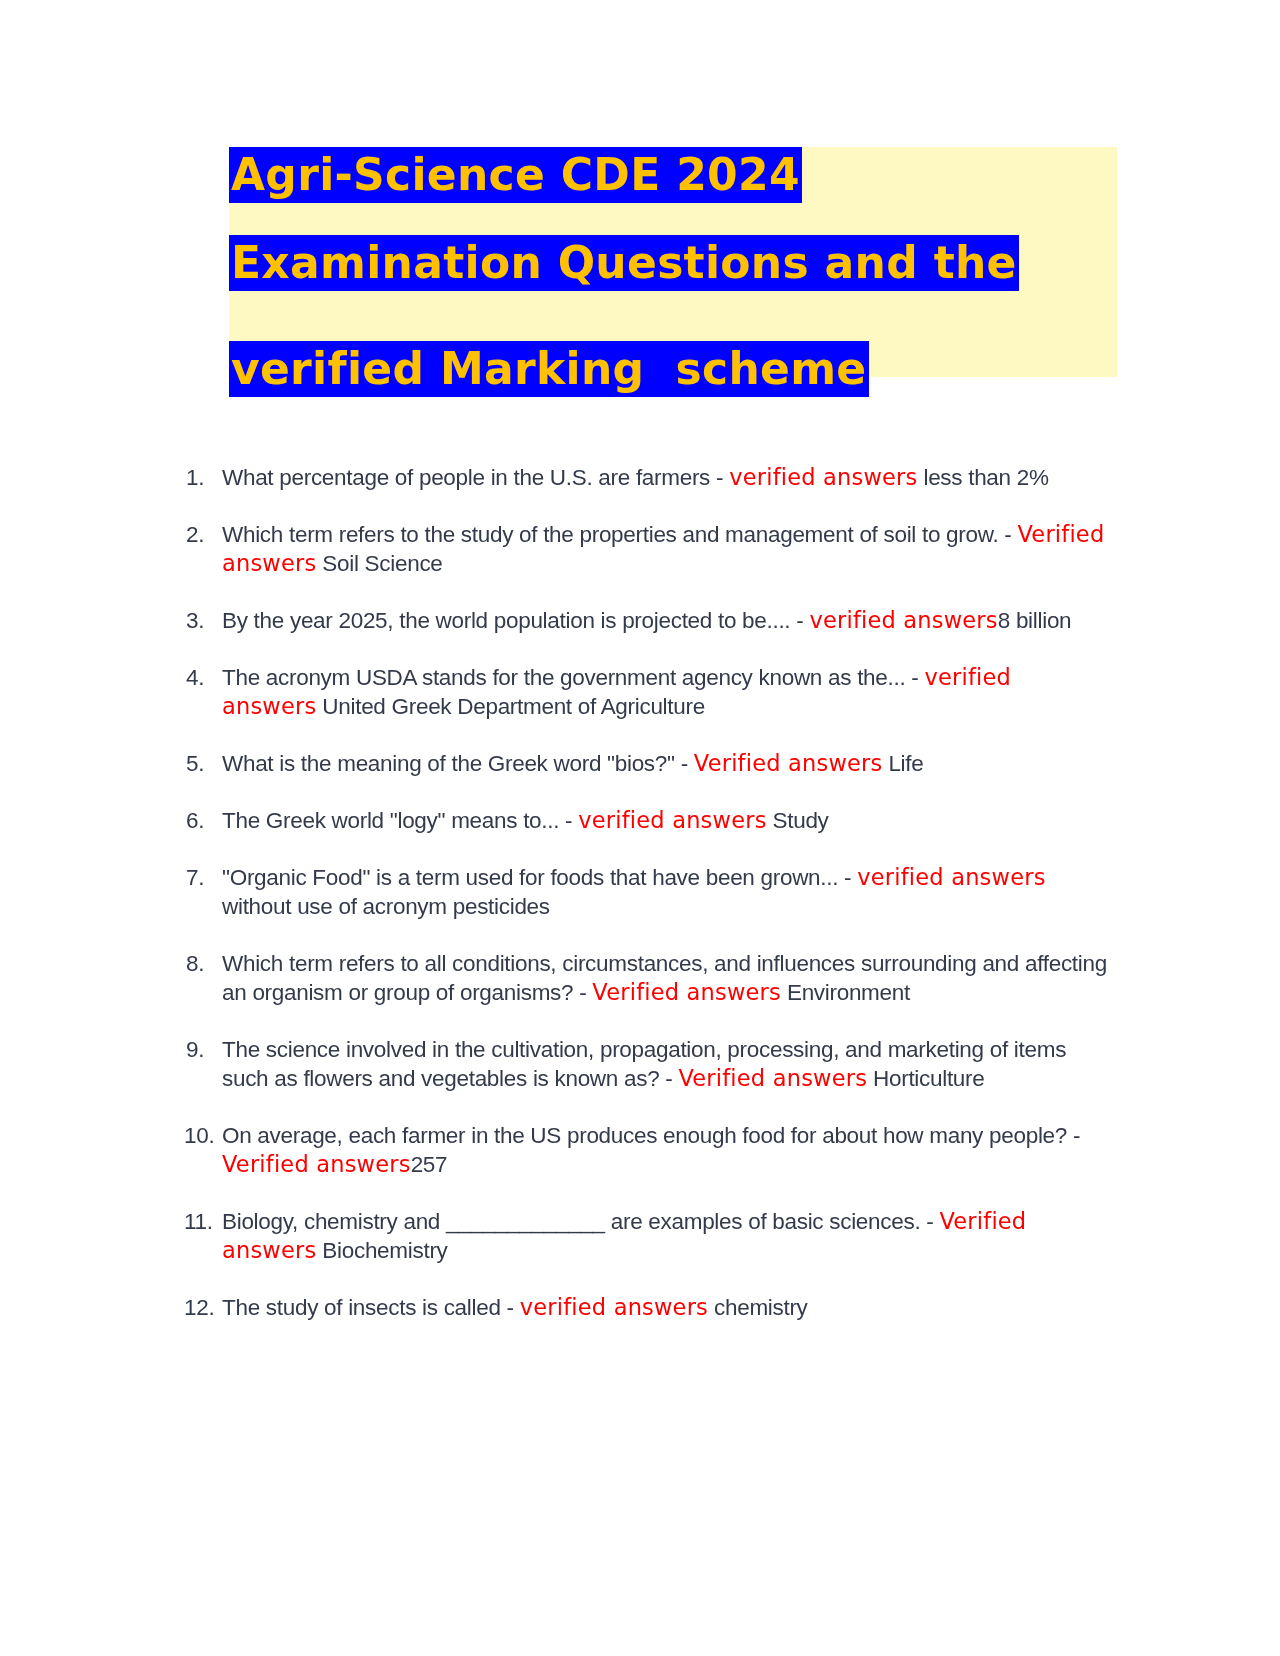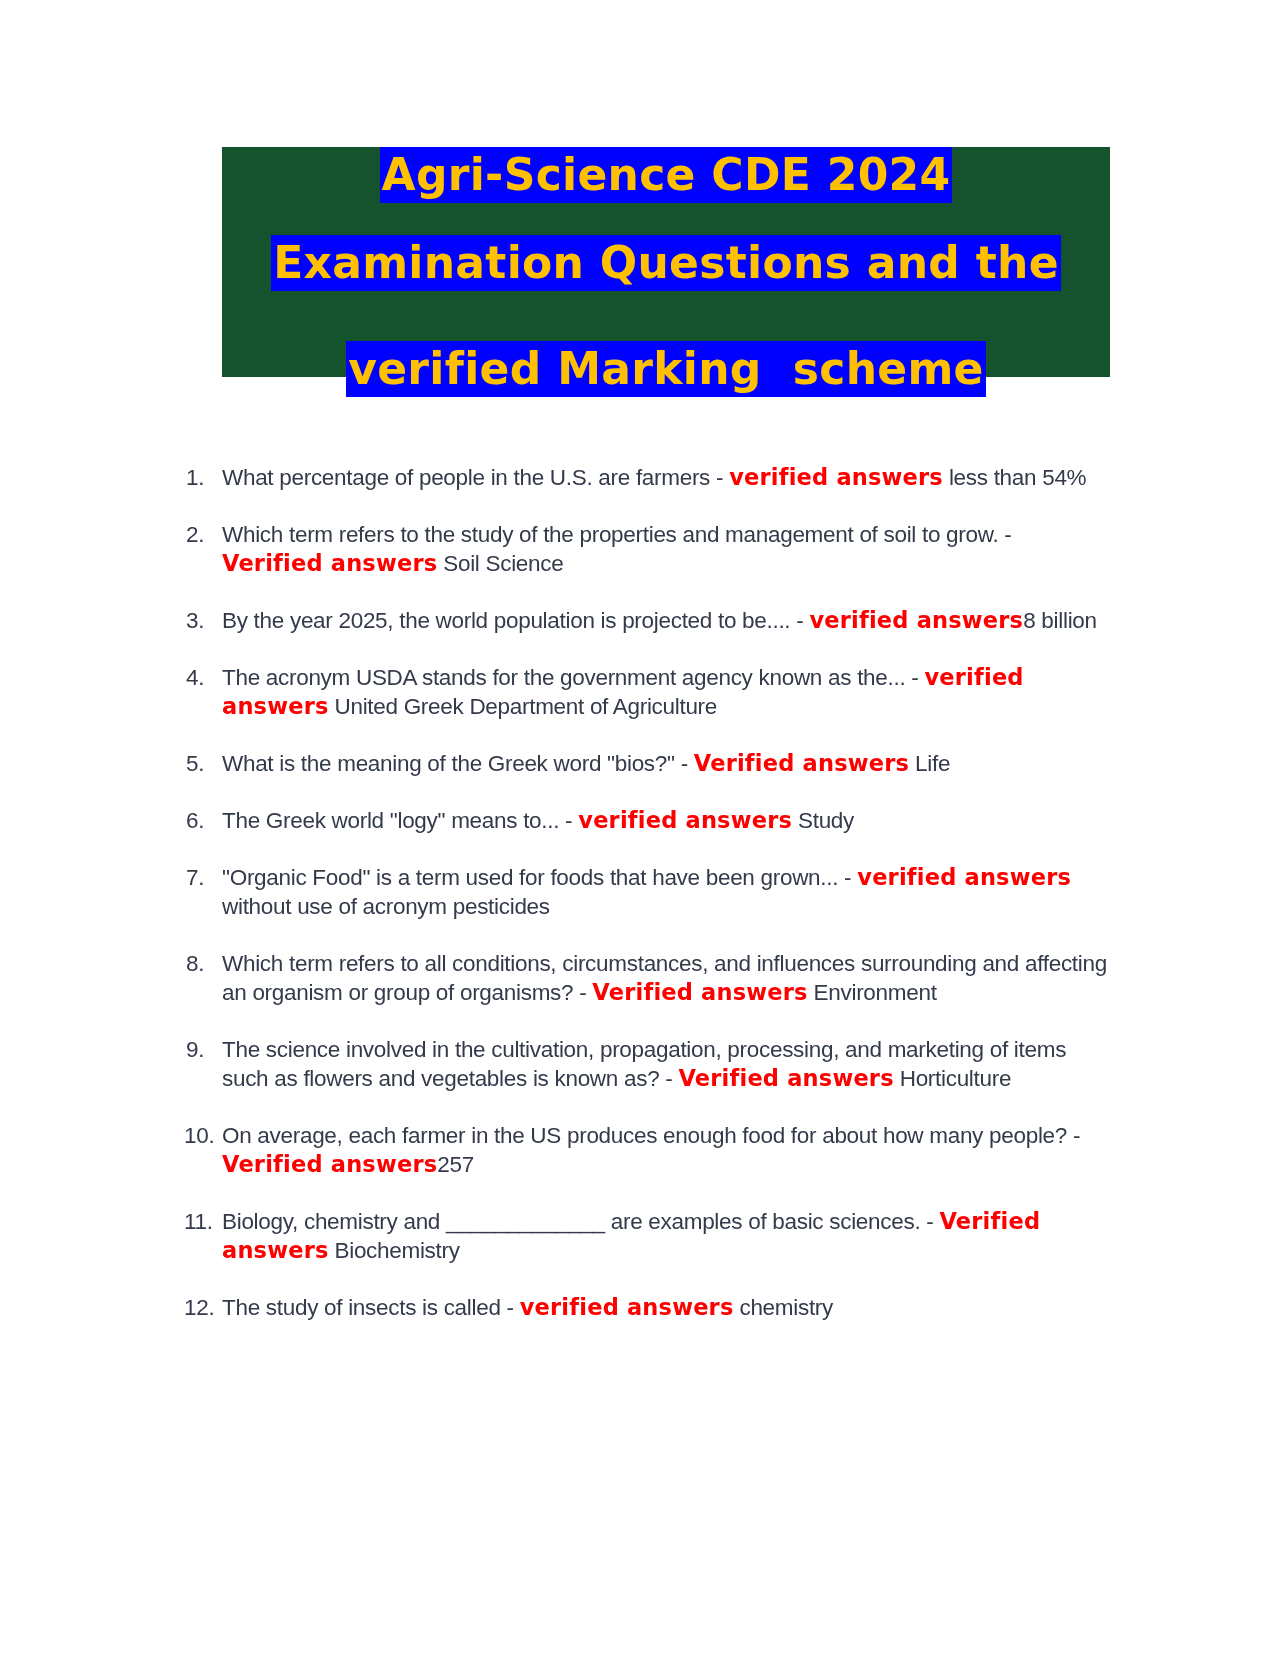--- a/index.html
+++ b/index.html
@@ -1,50 +1,50 @@
 <!DOCTYPE html>
 <html><head>
 <meta charset="utf-8">
 <style>
   html, body { margin:0; padding:0; background:#ffffff; }
   body { width:1280px; height:1656px; position:relative; overflow:hidden; font-family:"Liberation Sans", sans-serif; }
   .title-box {
-    position:absolute; left:222px; top:147px; width:888px; height:230px;
-    background:#14532d; text-align:center;
+    position:absolute; left:229px; top:147px; width:888px; height:230px;
+    background:#fef9c3; 
   }
   .title-line {
     display:inline-block; background:#0000ff; color:#ffc000;
     font-family:"DejaVu Sans", sans-serif; font-weight:bold; font-size:44px;
     line-height:56px; padding:0 2px; letter-spacing:0.3px;
   }
   .tl1 { position:absolute; top:0; left:0; right:0; }
   .tl2 { position:absolute; top:88px; left:0; right:0; }
   .tl3 { position:absolute; top:174px; left:0; right:0;margin-top:20px; }
   ol.questions {
     position:absolute; left:180px; top:463px; width:930px; margin:0; padding:0; list-style:none;
   }
   ol.questions li {
     position:relative; padding-left:42px; color:#333a4a;
     font-size:22.5px; line-height:29px; margin-bottom:28px; letter-spacing:-0.3px;
   }
   .num { position:absolute; left:6px; top:0; }
   .num.two { left:4px; }
-  .va { color:#ff0000; font-family:"DejaVu Sans", sans-serif; font-weight:bold; font-size:22.5px; letter-spacing:0.2px; }
+  .va { color:#ff0000; font-family:"DejaVu Sans", sans-serif; font-weight:normal; font-size:22.5px; letter-spacing:0.2px; }
 </style>
 </head>
 <body>
 
 <div class="title-box">
   <div class="tl1"><span class="title-line">Agri-Science CDE 2024</span></div>
   <div class="tl2"><span class="title-line">Examination Questions and the</span></div>
   <div class="tl3"><span class="title-line" style="white-space:pre">verified Marking  scheme</span></div>
 </div>
 
 <ol class="questions">
-  <li><span class="num">1.</span><span>What percentage of people in the U.S. are farmers - </span><span class="va">verified answers</span><span> less than 54%</span></li>
+  <li><span class="num">1.</span><span>What percentage of people in the U.S. are farmers - </span><span class="va">verified answers</span><span> less than 2%</span></li>
   <li><span class="num">2.</span><span>Which term refers to the study of the properties and management of soil to grow. - </span><span class="va">Verified answers</span><span> Soil Science</span></li>
   <li><span class="num">3.</span><span>By the year 2025, the world population is projected to be.... - </span><span class="va">verified answers</span><span>8 billion</span></li>
   <li><span class="num">4.</span><span>The acronym USDA stands for the government agency known as the... - </span><span class="va">verified answers</span><span> United Greek Department of Agriculture</span></li>
   <li><span class="num">5.</span><span>What is the meaning of the Greek word "bios?" - </span><span class="va">Verified answers</span><span> Life</span></li>
   <li><span class="num">6.</span><span>The Greek world "logy" means to... - </span><span class="va">verified answers</span><span> Study</span></li>
   <li><span class="num">7.</span><span>"Organic Food" is a term used for foods that have been grown... - </span><span class="va">verified answers</span><span> without use of acronym pesticides</span></li>
   <li><span class="num">8.</span><span>Which term refers to all conditions, circumstances, and influences surrounding and affecting an organism or group of organisms? - </span><span class="va">Verified answers</span><span> Environment</span></li>
   <li><span class="num">9.</span><span>The science involved in the cultivation, propagation, processing, and marketing of items such as flowers and vegetables is known as? - </span><span class="va">Verified answers</span><span> Horticulture</span></li>
   <li><span class="num two">10.</span><span>On average, each farmer in the US produces enough food for about how many people? - </span><span class="va">Verified answers</span><span>257</span></li>
   <li><span class="num two">11.</span><span>Biology, chemistry and _____________ are examples of basic sciences. - </span><span class="va">Verified answers</span><span> Biochemistry</span></li>

